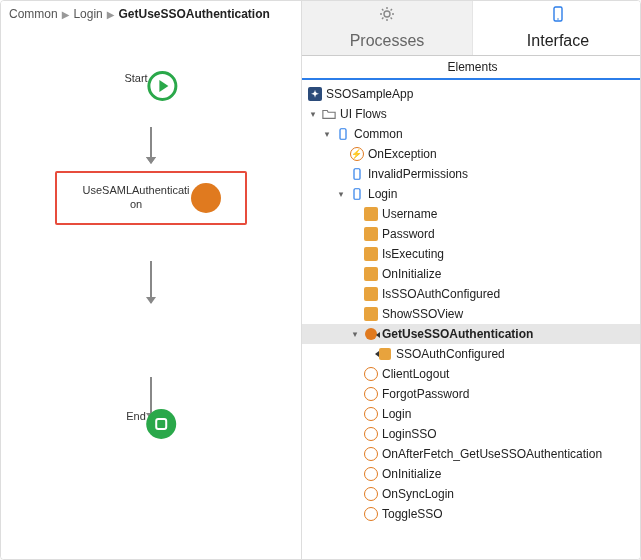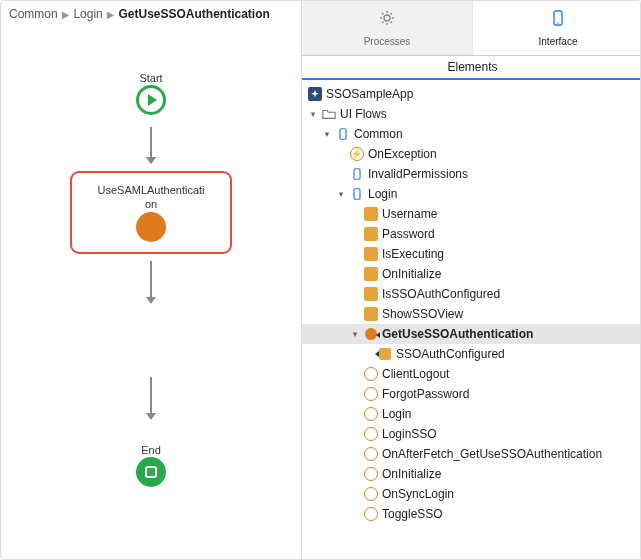--- a/index.html
+++ b/index.html
@@ -2,39 +2,39 @@
 <html><head>
 <meta charset="utf-8">
 <style>
   html,body{margin:0;padding:0;font-family:-apple-system,BlinkMacSystemFont,"Segoe UI",Arial,sans-serif;font-size:12px;color:#333;background:#fff}
   .wrap{width:641px;height:560px;position:relative;border:1px solid #ddd;box-sizing:border-box;box-shadow:2px 2px 4px rgba(0,0,0,.15);border-radius:4px;overflow:hidden}
   .canvas{position:absolute;left:0;top:0;width:300px;height:560px;background:#fff}
   .breadcrumb{display:flex;align-items:center;gap:4px;padding:6px 8px;font-size:12px;color:#555}
   .breadcrumb .sep{color:#999;font-size:10px}
   .breadcrumb .cur{font-weight:600;color:#222}
   .flow{position:relative;width:100%;height:500px}
-  .node{position:absolute;left:50%;transform:translateX(-50%);display:flex;flex-direction:column;align-items:center;gap:0}
+  .node{position:absolute;left:50%;transform:translateX(-50%);display:flex;align-items:flex-start;gap:0}
   .node-label{font-size:11px;text-align:center;color:#333;max-width:120px;word-wrap:break-word;line-height:1.3}
   .circle{width:30px;height:30px;border-radius:50%;display:flex;align-items:center;justify-content:center;box-sizing:border-box}
   .start-c{background:#fff;border:3px solid #2aa84a}
   .start-c::after{content:"";width:0;height:0;border-left:9px solid #2aa84a;border-top:6px solid transparent;border-bottom:6px solid transparent;margin-left:2px}
   .action-c{background:#e07a1f}
   .assign-c{background:#1976d2;position:relative}
   .assign-c::before,.assign-c::after{content:"";position:absolute;background:#fff}
   .assign-c::before{width:14px;height:3px;left:8px;top:13.5px}
   .assign-c::after{width:14px;height:3px;left:8px;top:13.5px;transform:rotate(90deg);display:none}
   .assign-eq{position:absolute;color:#fff;font-weight:700;font-size:16px;line-height:1;top:5px;left:9px}
   .end-c{background:#2aa84a}
   .end-c::after{content:"";width:12px;height:12px;border:2.5px solid #fff;border-radius:3px;box-sizing:border-box}
-  .highlight{border:2px solid #e74c3c;padding:10px 24px;border-radius:9px}
+  .highlight{border:2px solid #e74c3c;padding:10px 24px;border-radius:2px}
   .arrow{position:absolute;left:50%;transform:translateX(-50%);width:2px;background:#888}
   .arrow::after{content:"";position:absolute;bottom:-1px;left:-4px;width:0;height:0;border-left:5px solid transparent;border-right:5px solid transparent;border-top:7px solid #888}
   .right{position:absolute;left:300px;top:0;width:341px;height:560px;border-left:1px solid #ddd;background:#fff;display:flex;flex-direction:column}
   .tabs{display:flex;height:54px;border-bottom:1px solid #ccc}
-  .tab{flex:1;display:flex;flex-direction:column;align-items:center;justify-content:center;gap:10px;font-size:10px;color:#666;border-right:1px solid #e5e5e5;background:#f1f1f1;cursor:pointer}
+  .tab{flex:1;display:flex;flex-direction:column;align-items:center;justify-content:center;gap:10px;font-size:16px;color:#666;border-right:1px solid #e5e5e5;background:#f1f1f1;cursor:pointer}
   .tab:last-child{border-right:none}
   .tab.active{background:#fff;color:#222}
   .tab svg,.tab .ico{width:16px;height:16px}
   .subtabs{text-align:center;padding:4px 0;border-bottom:2px solid #2b7de9;font-size:12px;color:#222}
   .tree{flex:1;overflow:auto;padding:4px 0 12px 0}
   .row{display:flex;align-items:center;height:20px;padding:0 4px;gap:4px;white-space:nowrap;cursor:pointer}
   .row.sel{background:#e6e6e6}
   .row.sel .lbl{font-weight:700}
   .tw{width:10px;height:10px;display:inline-flex;align-items:center;justify-content:center;color:#666;font-size:9px;flex-shrink:0}
   .ico{width:14px;height:14px;display:inline-flex;align-items:center;justify-content:center;flex-shrink:0}
@@ -73,21 +73,21 @@
       <div class="arrow" style="top:100px;height:36px"></div>
 
       <div class="node highlight" style="top:144px">
         <div class="node-label" style="max-width:110px">UseSAMLAuthentication</div>
         <div class="circle action-c"></div>
       </div>
       <div class="arrow" style="top:234px;height:42px"></div>
 
       <div class="arrow" style="top:350px;height:42px"></div>
 
-      <div class="node" style="top:416px">
+      <div class="node" style="top:382px">
         <div class="node-label">End</div>
         <div class="circle end-c"></div>
       </div>
     </div>
   </div>
 
   <div class="right">
     <div class="tabs">
       <div class="tab">
         <svg class="ico" viewBox="0 0 16 16">

